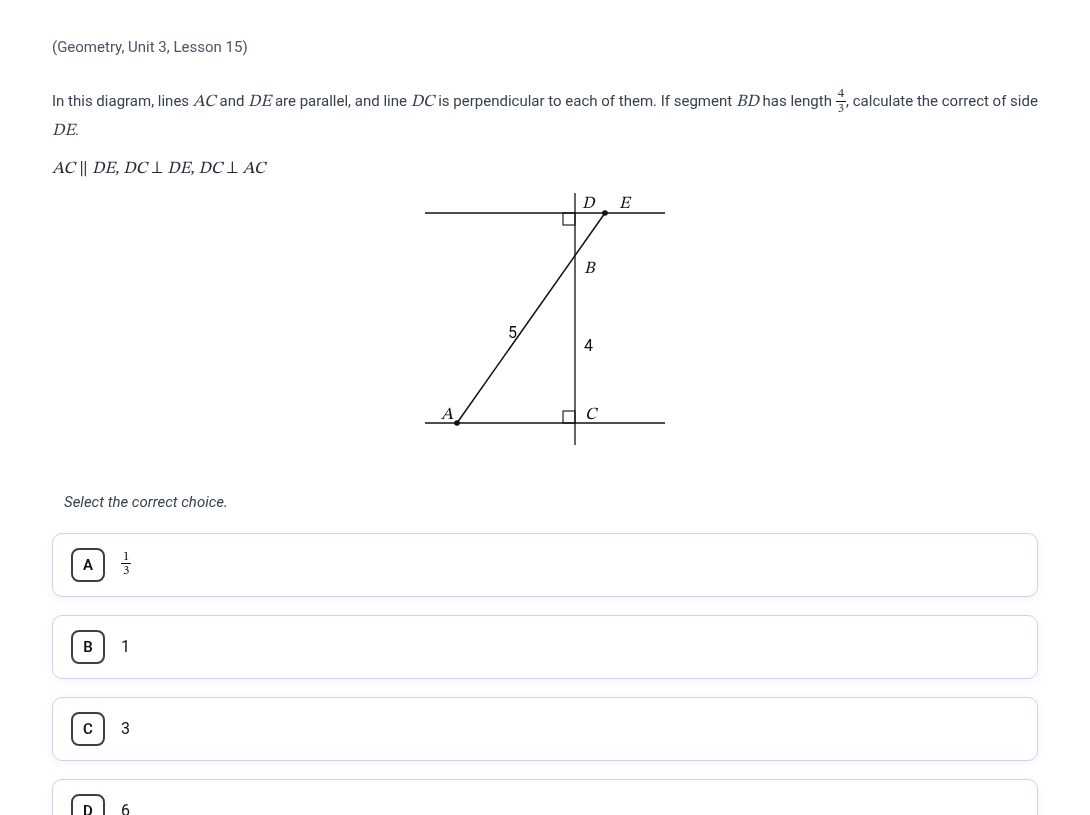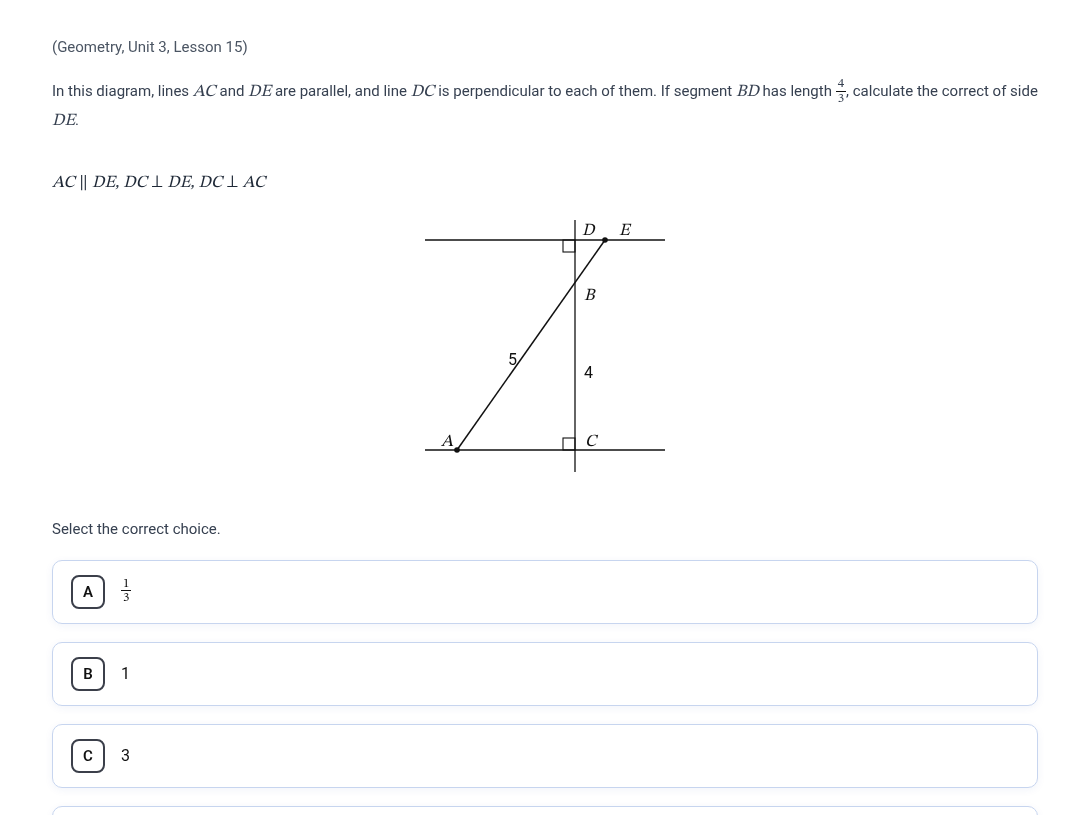--- a/index.html
+++ b/index.html
@@ -1,28 +1,28 @@
 <!DOCTYPE html>
 <html><head>
 <meta charset="utf-8">
 <style>
   html,body{margin:0;padding:0;background:#f4f5f7;font-family:-apple-system,BlinkMacSystemFont,"Segoe UI",Roboto,Arial,sans-serif;color:#1f2937;}
   .page{width:1090px;min-height:815px;background:#fff;box-sizing:border-box;padding:38px 52px 40px 52px;box-shadow:0 8px 30px rgba(0,0,0,0.06);margin:0 auto;}
-  .breadcrumb{font-size:15px;color:#4b5563;margin-bottom:22px;}
-  .problem{font-size:15px;line-height:1.7;color:#374151;margin-bottom:36px;}
+  .breadcrumb{font-size:15px;color:#4b5563;margin-bottom:32px;}
+  .problem{font-size:15px;line-height:1.7;color:#374151;margin-bottom:12px;}
   .mathit{font-family:"STIX Two Math","Times New Roman",serif;font-style:italic;font-size:17px;}
   .frac{display:inline-block;vertical-align:middle;text-align:center;font-family:"STIX Two Math","Times New Roman",serif;font-size:13px;line-height:1.05;position:relative;top:-1px;}
   .frac .num{display:block;border-bottom:1px solid #111;padding:0 2px;}
   .frac .den{display:block;padding:0 2px;}
-  .rel-line{font-size:17px;font-family:"STIX Two Math","Times New Roman",serif;font-style:italic;margin-bottom:17px;}
+  .rel-line{font-size:17px;font-family:"STIX Two Math","Times New Roman",serif;font-style:italic;margin-bottom:4px;}
   .rel-line .op{font-style:normal;margin:0 4px;}
   .figure-wrap{display:flex;justify-content:center;margin:0 0 40px 0;}
   svg text{font-family:"STIX Two Math","Times New Roman",serif;font-style:italic;font-size:17px;fill:#111;}
   svg text.num{font-family:-apple-system,BlinkMacSystemFont,"Segoe UI",Roboto,Arial,sans-serif;font-style:normal;font-size:16px;}
-  .prompt{font-size:15px;color:#374151;margin:0 0 22px 0;}
+  .prompt{font-size:15px;color:#374151;margin:0 0 22px 12px;font-style:italic;}
   .choice{display:flex;align-items:center;border:1px solid #c7d5ef;border-radius:10px;padding:14px 18px;margin-bottom:18px;box-shadow:0 2px 8px rgba(30,64,175,0.06);cursor:pointer;}
   .choice .letter{width:30px;height:30px;border:2px solid #3b3f4a;border-radius:8px;display:flex;align-items:center;justify-content:center;font-weight:600;font-size:15px;color:#111;margin-right:16px;flex:0 0 auto;}
   .choice .val{font-size:16px;color:#111;}
 </style>
 </head>
 <body>
 
 <div class="page">
 
   <div class="breadcrumb">(Geometry, Unit 3, Lesson 15)</div>

